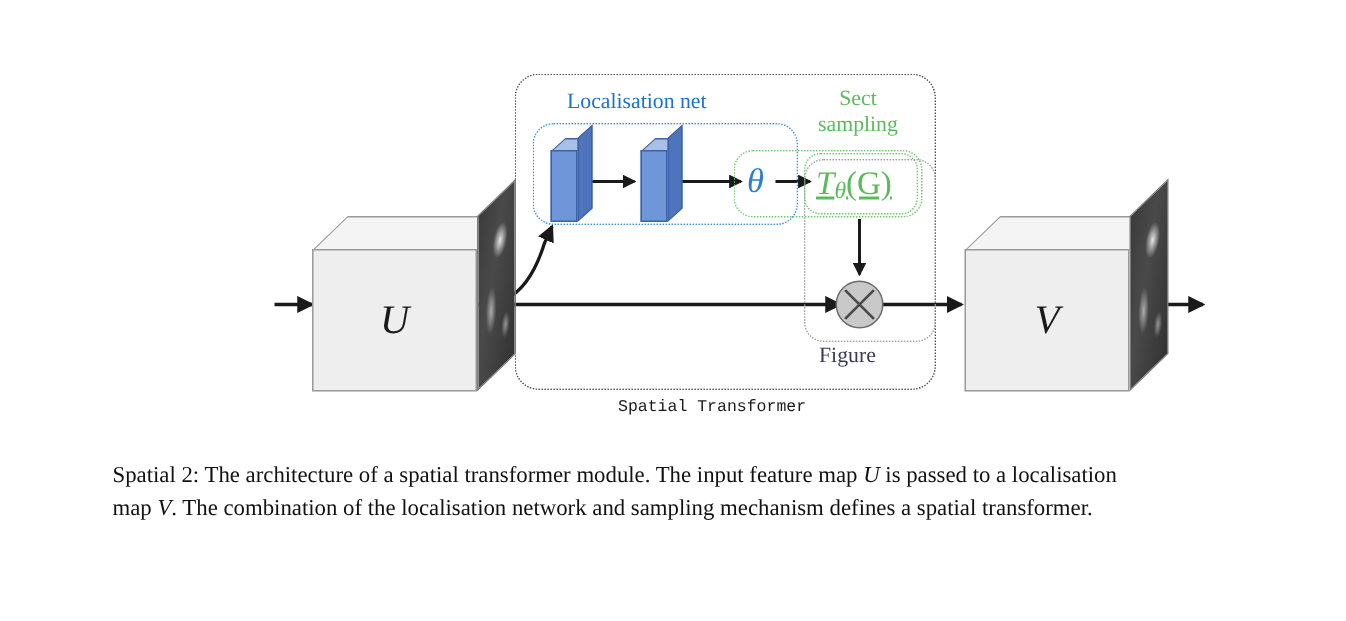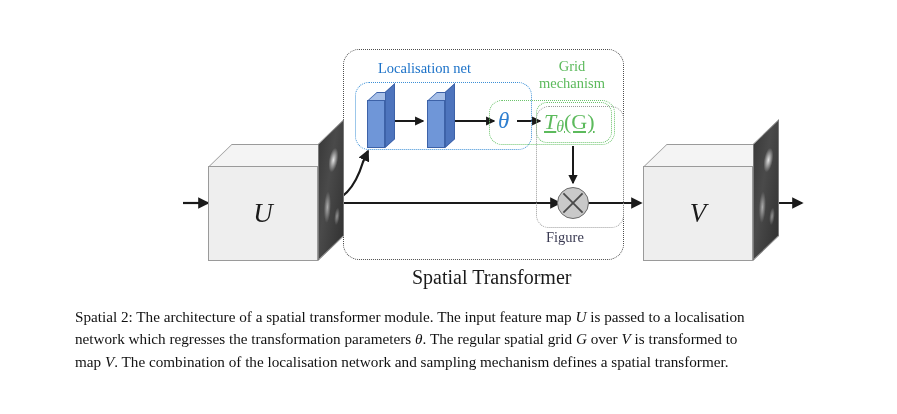--- a/index.html
+++ b/index.html
@@ -68,21 +68,21 @@
     position:absolute;border-radius:50%;
     background:#c9c9c9;border:1.6px solid #6b6b6b;box-sizing:border-box;
   }
 
   
   .t-loc{color:#1c72c8;font-size:14.5px;font-family:"Liberation Serif", serif;}
   .t-grid{color:#5cba5c;font-size:14.5px;font-family:"Liberation Serif", serif;text-align:center;line-height:1.15;}
   .t-theta{color:#2f7fd0;font-size:23px;font-style:italic;font-family:"Liberation Serif", serif;}
   .t-tg{color:#5cba5c;font-size:22px;font-family:"Liberation Serif", serif;}
   .t-sampler{color:#3a3a52;font-size:14.5px;font-family:"Liberation Serif", serif;}
-  .t-st{color:#1a1a1a;font-size:20px;font-family:Liberation Serif, serif;}
+  .t-st{color:#1a1a1a;font-size:11px;font-family:Liberation Mono, monospace;}
 
   
   #caption{
     position:absolute;left:63px;top:306px;width:775px;
     font-family:"Liberation Serif", serif;font-size:15.2px;color:#111;
     line-height:1.47;text-align:left;
   }
   #caption .ln{white-space:nowrap;}
   .mitalic{font-style:italic;}
   .sub{font-size:.72em;vertical-align:-0.18em;}
@@ -133,22 +133,22 @@
     <div class="s-front"></div>
   </div>
 
   <div class="slab" style="left:415px;top:92px;width:18px;height:56px;">
     <div class="s-top"></div>
     <div class="s-side" style="left:18px;"></div>
     <div class="s-front"></div>
   </div>
 
   <div class="lbl t-grid" style="left:518px;top:58px;width:84px;">
-    <div>Grid</div>
-    <div>mechanism</div>
+    <div>Sect</div>
+    <div>sampling</div>
   </div>
 
   <div class="dbox grid-box" style="left:477px;top:100px;width:126px;height:45px;"></div>
 
   <div class="dbox theta-box" style="left:524px;top:102px;width:76px;height:41px;"></div>
 
   <div class="lbl t-theta" style="left:486px;top:108px;">θ</div>
 
   <div class="lbl t-tg" style="left:532px;top:109px;text-decoration:underline;">
     <span class="mitalic">T</span><span class="sub mitalic">θ</span><span>(G)</span>
@@ -182,20 +182,17 @@
   </div>
 
   <div class="lbl t-st" style="left:400px;top:266px;">Spatial Transformer</div>
 
   <div id="caption">
     <div class="ln">
       <span>Spatial 2:</span>
       The architecture of a spatial transformer module. The input feature map <span class="mitalic">U</span> is passed to a localisation
     </div>
     <div class="ln">
-      network which regresses the transformation parameters <span class="mitalic">θ</span>. The regular spatial grid <span class="mitalic">G</span> over <span class="mitalic">V</span> is transformed to
-    </div>
-    <div class="ln">
       map <span class="mitalic">V</span>. The combination of the localisation network and sampling mechanism defines a spatial transformer.
     </div>
   </div>
 
 </div>
 
 </body></html>

